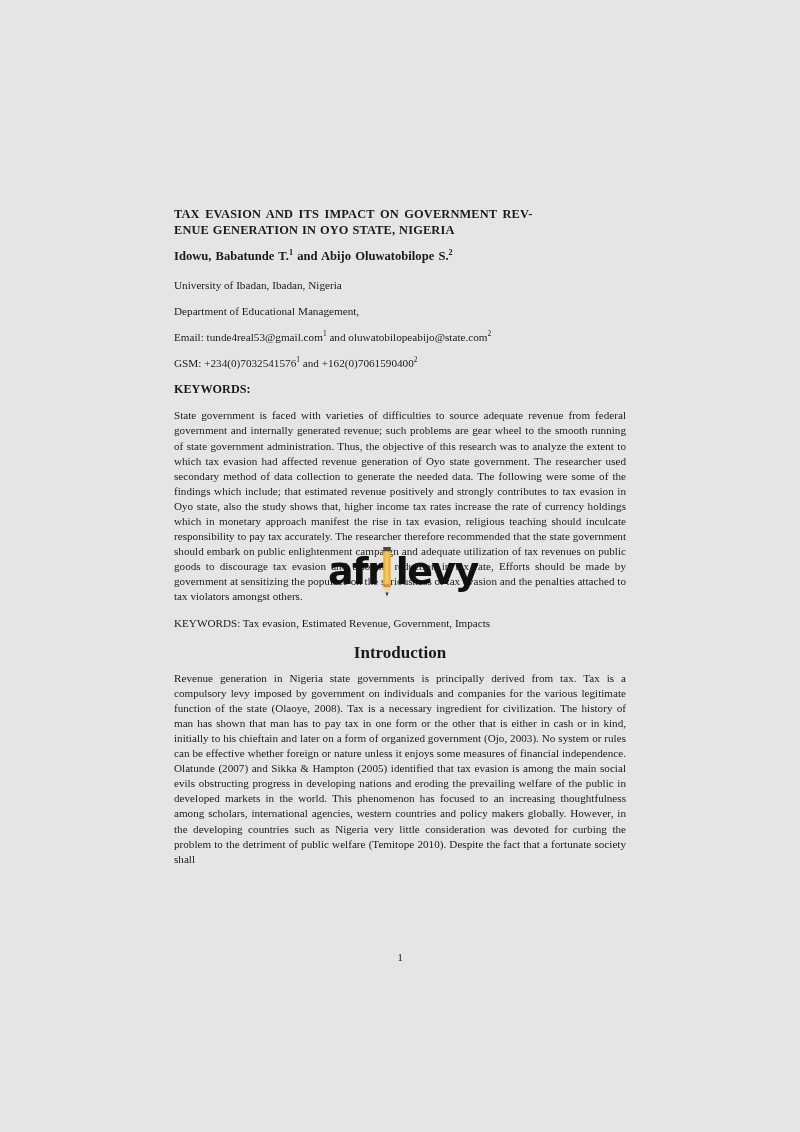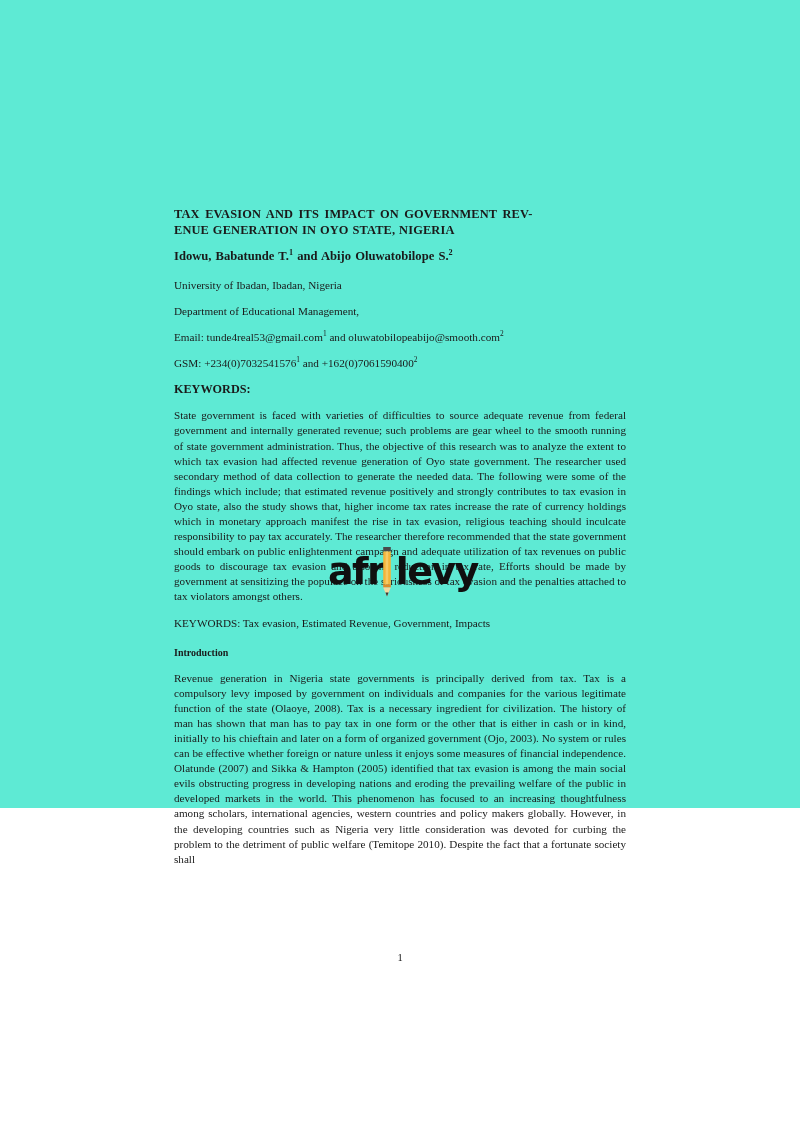--- a/index.html
+++ b/index.html
@@ -13,22 +13,22 @@
     position: relative;
     font-family: "Liberation Serif", "DejaVu Serif", serif;
     color: #1a1a1a;
     overflow: hidden;
   }
 
   .page {
     position: absolute;
     left: 0; top: 0;
     width: 800px;
-    height: 808px;
-    background: #5eead4;
+    height: 1132px;
+    background: #e5e5e5;
   }
 
   .content {
     position: absolute;
     left: 174px;
     top: 206px;
     width: 452px;
   }
 
   .paper-title {
@@ -58,21 +58,21 @@
     margin: 0 0 12px 0;
   }
   .affil-line sup { font-size: 7.4px; vertical-align: super; line-height: 0; }
 
   .section-head {
     font-size: 12.2px;
     font-weight: bold;
     line-height: 15px;
     margin: 6px 0 11px 0;
   }
-  .section-head.intro { font-size: 10px; margin: 14px 0 11px 0; }
+  .section-head.intro { font-size: 17px; margin: 14px 0 11px 0; text-align: center; }
 
   .body-par {
     font-size: 11.15px;
     line-height: 15.05px;
     text-align: justify;
     text-align-last: left;
     margin: 0 0 12px 0;
     hyphens: manual;
   }
 
@@ -136,21 +136,21 @@
 
     <div class="authors">
       <span>Idowu, Babatunde T.</span><sup>1</sup><span> and Abijo Oluwatobilope S.</span><sup>2</sup>
     </div>
 
     <div class="affil-line">University of Ibadan, Ibadan, Nigeria</div>
 
     <div class="affil-line">Department of Educational Management,</div>
 
     <div class="affil-line">
-      <span>Email: tunde4real53@gmail.com</span><sup>1</sup><span> and oluwatobilopeabijo@smooth.com</span><sup>2</sup>
+      <span>Email: tunde4real53@gmail.com</span><sup>1</sup><span> and oluwatobilopeabijo@state.com</span><sup>2</sup>
     </div>
 
     <div class="affil-line">
       <span>GSM: +234(0)7032541576</span><sup>1</sup><span> and +162(0)7061590400</span><sup>2</sup>
     </div>
 
     <h2 class="section-head">KEYWORDS:</h2>
 
     <p class="body-par">State government is faced with varieties of difficulties to source adequate revenue from federal government and internally generated revenue; such problems are gear wheel to the smooth running of state government administration. Thus, the objective of this research was to analyze the extent to which tax evasion had affected revenue generation of Oyo state government. The researcher used secondary method of data collection to generate the needed data. The following were some of the findings which include; that estimated revenue positively and strongly contributes to tax evasion in Oyo state, also the study shows that, higher income tax rates increase the rate of currency holdings which in monetary approach manifest the rise in tax evasion, religious teaching should inculcate responsibility to pay tax accurately. The researcher therefore recommended that the state government should embark on public enlightenment campaign and adequate utilization of tax revenues on public goods to discourage tax evasion and also the reduction in tax rate, Efforts should be made by government at sensitizing the populace on the seriousness of tax evasion and the penalties attached to tax violators amongst others.</p>
 

